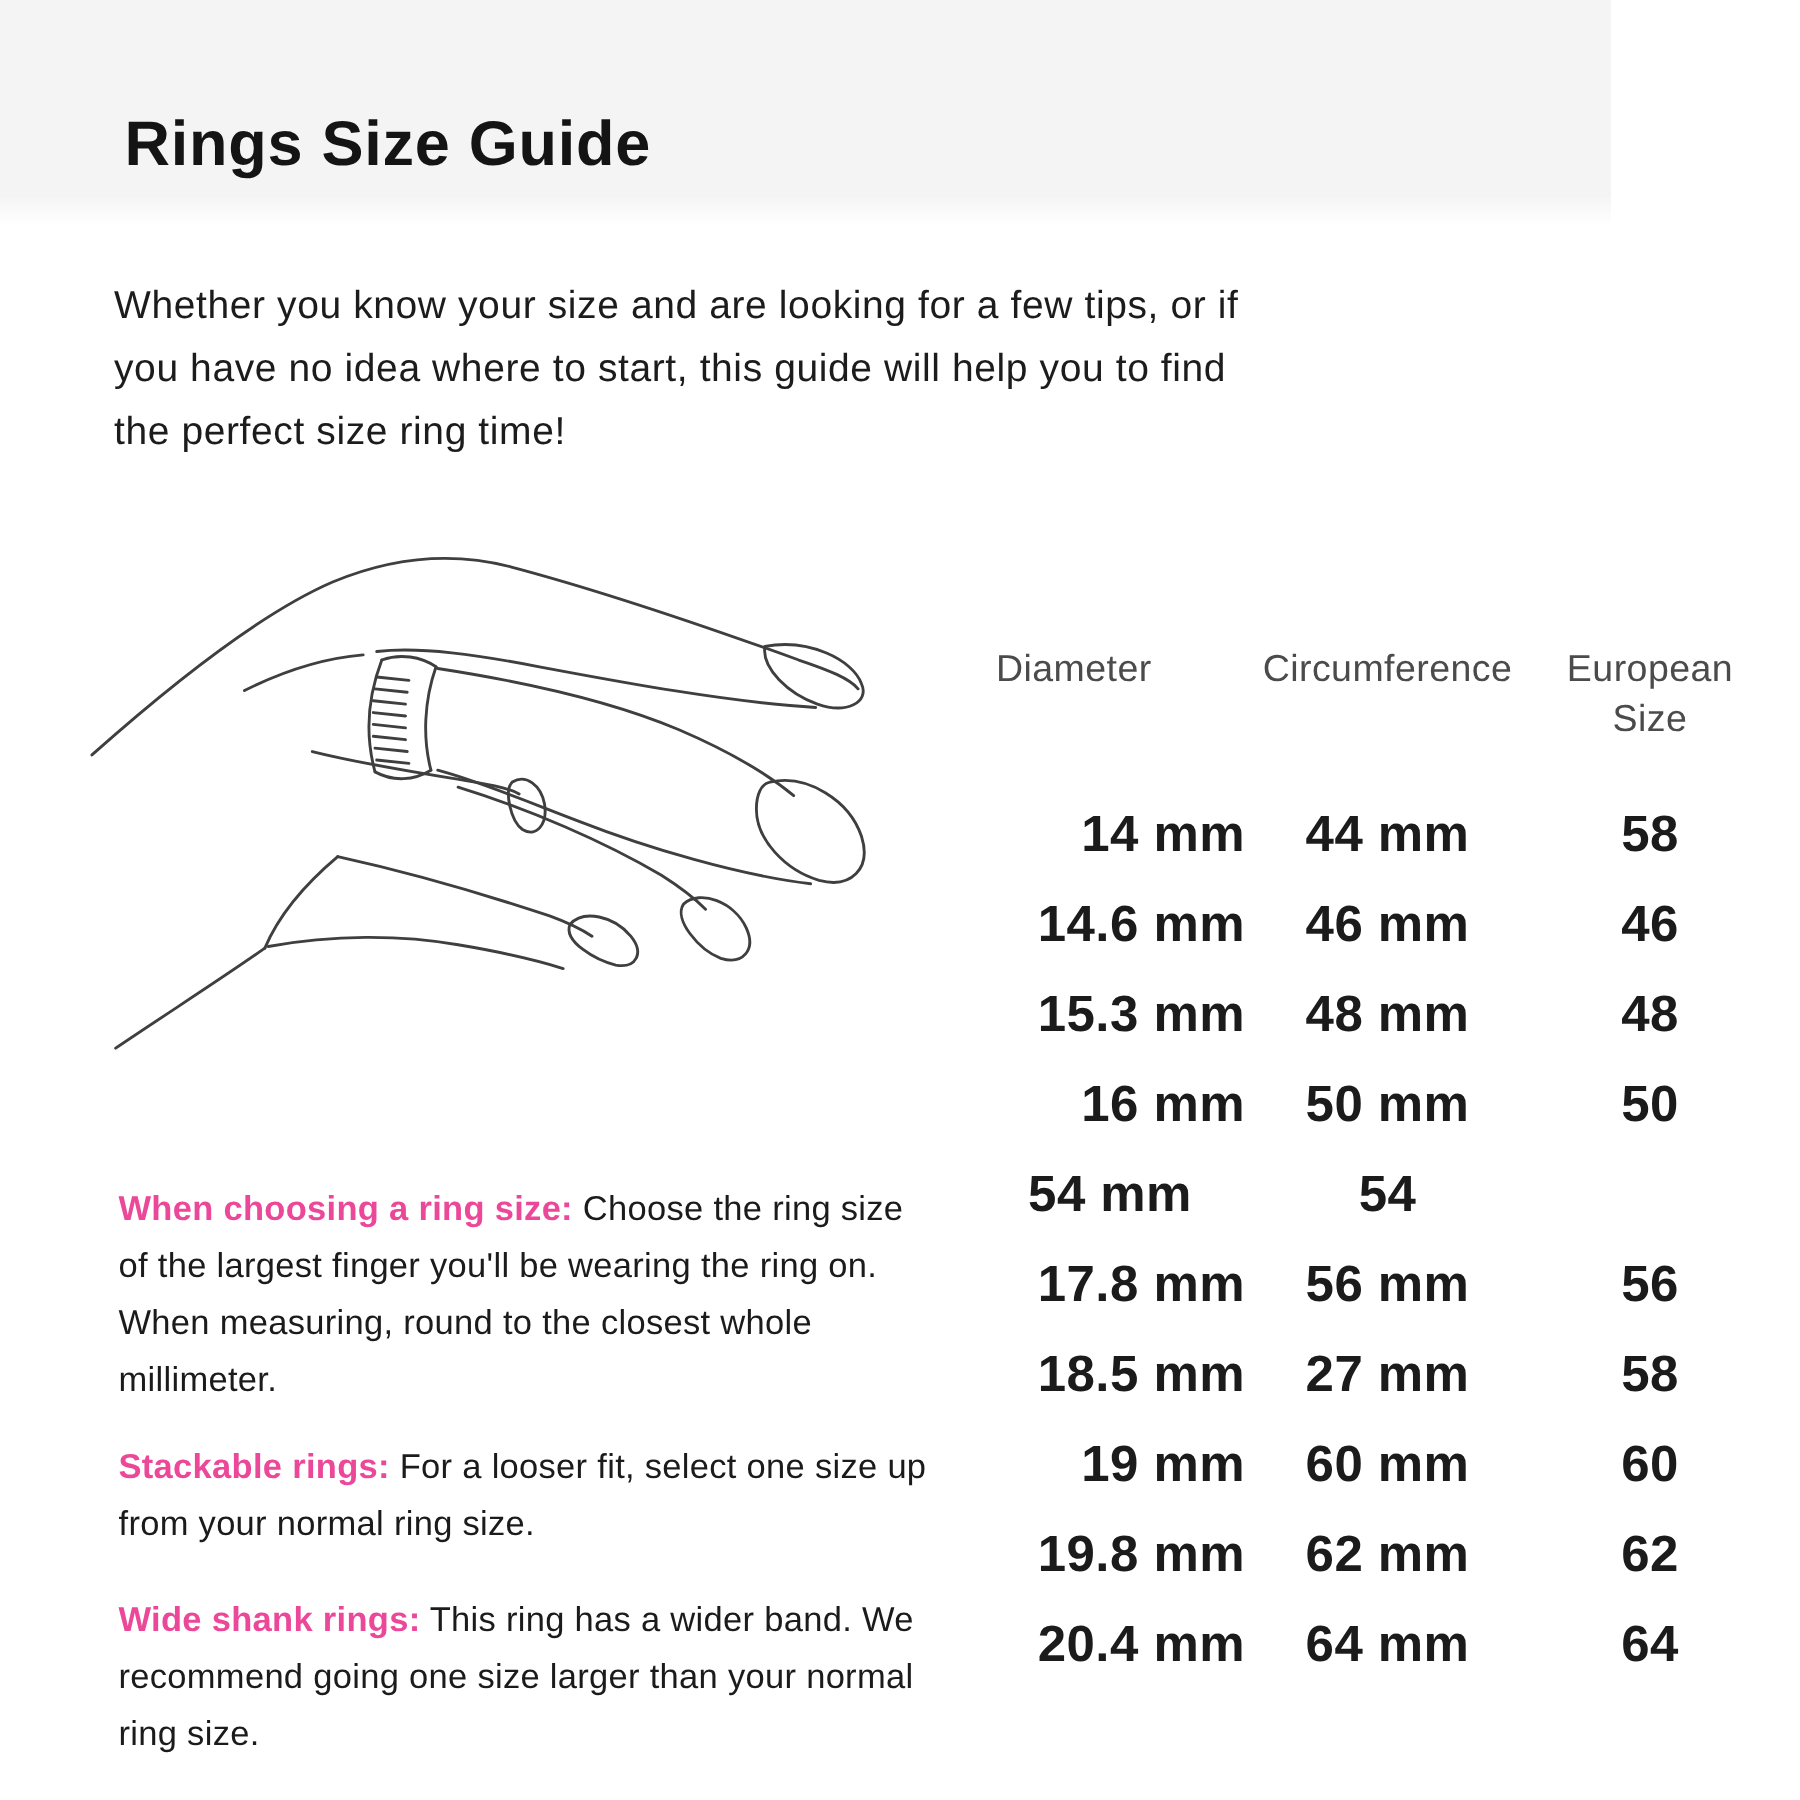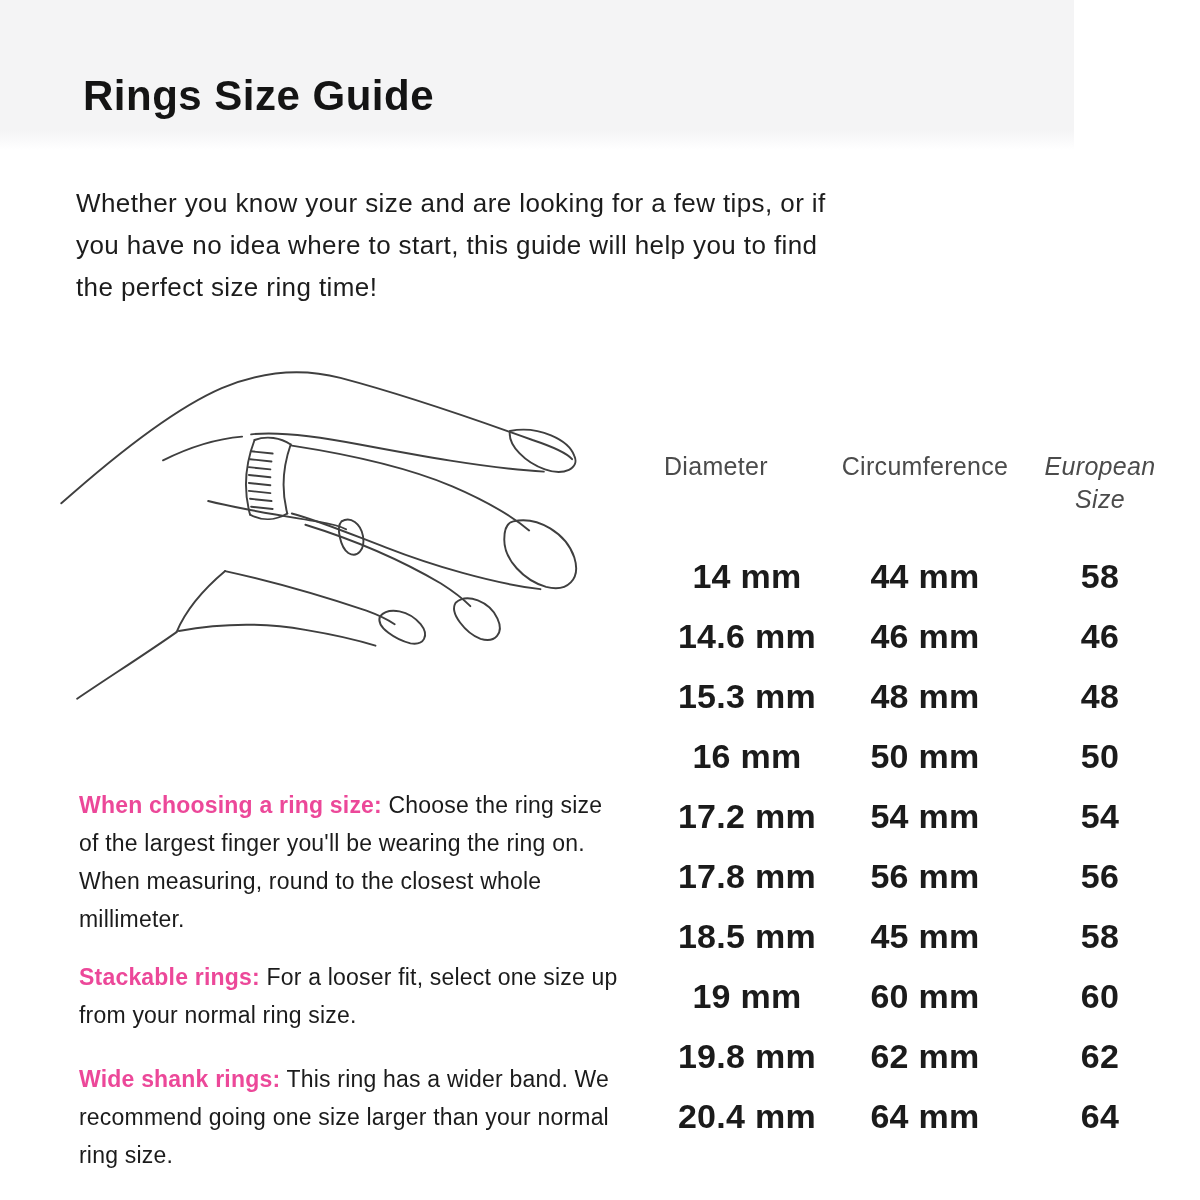--- a/index.html
+++ b/index.html
@@ -28,36 +28,36 @@
   .hand-illustration svg{width:100%;height:100%;}
   .hand-illustration path{
     fill:none;stroke:#3f3f3f;stroke-width:1.7;stroke-linecap:round;stroke-linejoin:round;
   }
   .tip{
     position:absolute;left:79px;width:540px;
     font-size:23px;line-height:38px;letter-spacing:.2px;color:#1b1b1b;
   }
   .tip b{font-weight:700;color:#ec4899;}
   .size-table{
-    position:absolute;left:650px;top:450px;width:530px;
+    position:absolute;left:650px;top:430px;width:530px;
   }
   .thead{
     display:grid;grid-template-columns:180px 190px 160px;
     color:#4b4b4b;font-size:25px;line-height:33px;letter-spacing:.3px;
     margin-bottom:24px;min-height:72px;
   }
   .thead .hcell{padding-left:14px;text-align:left;}
   .thead .hcell.c1{text-align:center;padding-left:0;}
-  .thead .hcell.c2{text-align:center;padding-left:0;font-style:italic;}
+  .thead .hcell.c2{text-align:center;padding-left:0;}
   .trow{
     display:grid;grid-template-columns:180px 190px 160px;
     height:60px;align-items:center;
     font-size:34px;font-weight:700;color:#1b1b1b;letter-spacing:.3px;
   }
-  .tcell{padding-left:14px;text-align:center;white-space:nowrap;}
+  .tcell{padding-left:14px;text-align:right;white-space:nowrap;}
   .tcell.c1,.tcell.c2{text-align:center;padding-left:0;}
 </style>
 </head>
 <body>
 
 <div class="band">
   <h1 class="page-title">Rings Size Guide</h1>
 </div>
 
 <div class="intro">
@@ -144,32 +144,31 @@
         <div class="tcell">15.3 mm</div>
         <div class="tcell c1">48 mm</div>
         <div class="tcell c2">48</div>
       </div>
       <div class="trow">
         <div class="tcell">16 mm</div>
         <div class="tcell c1">50 mm</div>
         <div class="tcell c2">50</div>
       </div>
       <div class="trow">
-        <div class="tcell">17.2 mm</div>
         <div class="tcell c1">54 mm</div>
         <div class="tcell c2">54</div>
       </div>
       <div class="trow">
         <div class="tcell">17.8 mm</div>
         <div class="tcell c1">56 mm</div>
         <div class="tcell c2">56</div>
       </div>
       <div class="trow">
         <div class="tcell">18.5 mm</div>
-        <div class="tcell c1">45 mm</div>
+        <div class="tcell c1">27 mm</div>
         <div class="tcell c2">58</div>
       </div>
       <div class="trow">
         <div class="tcell">19 mm</div>
         <div class="tcell c1">60 mm</div>
         <div class="tcell c2">60</div>
       </div>
       <div class="trow">
         <div class="tcell">19.8 mm</div>
         <div class="tcell c1">62 mm</div>

